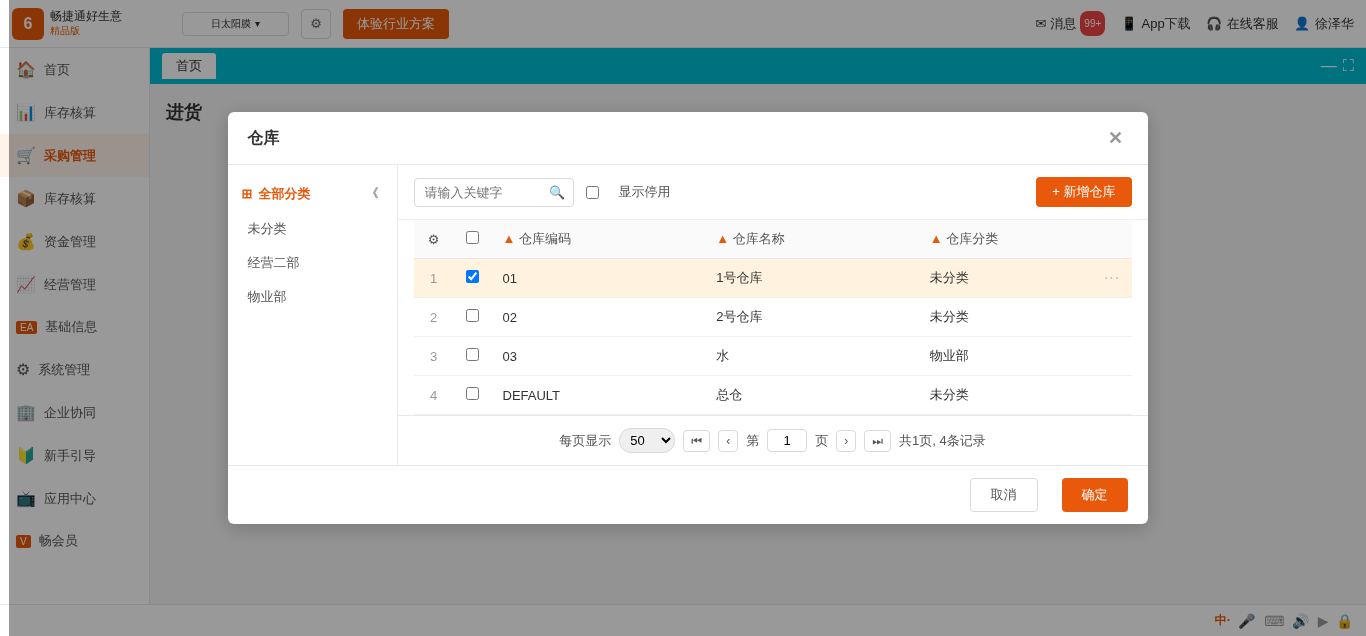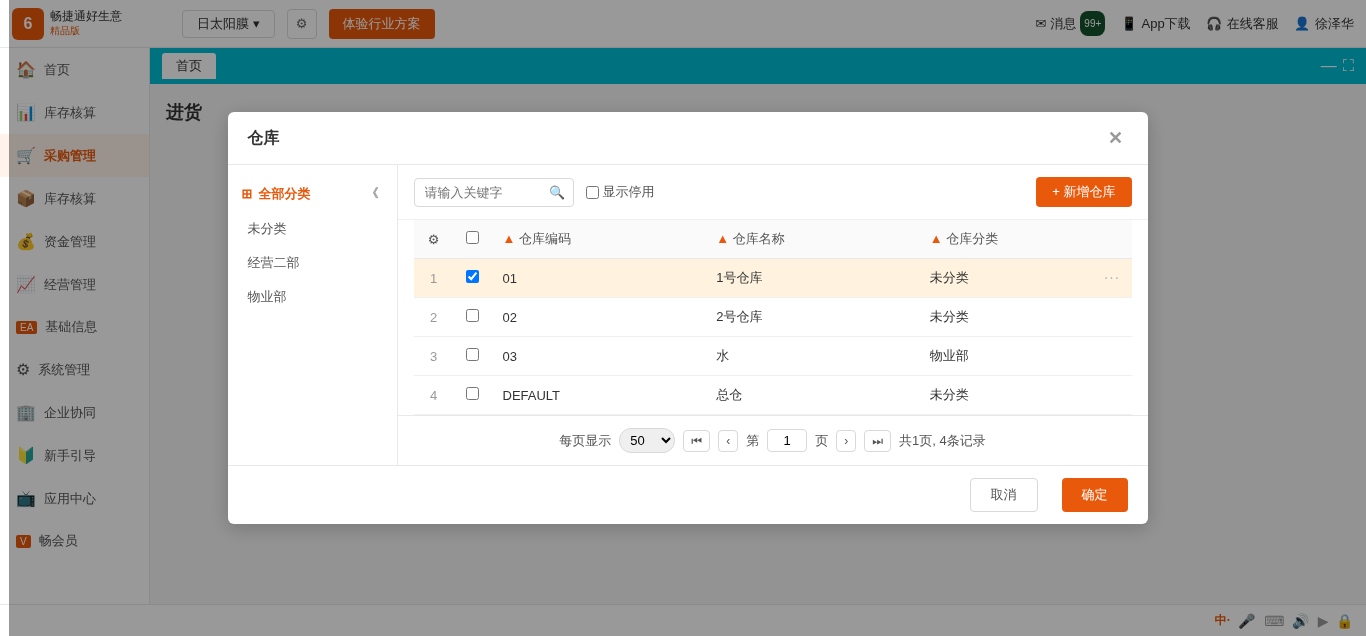--- a/index.html
+++ b/index.html
@@ -32,23 +32,23 @@
     .logo-sub { font-size: 10px; color: #e8590c; }
     .header-center {
       flex: 1;
       display: flex;
       align-items: center;
       gap: 12px;
       padding-left: 20px;
     }
     .store-select {
       display: flex; align-items: center; gap: 4px;
-      font-size: 13px; color: #333; cursor: pointer;
+      font-size: 10px; color: #333; cursor: pointer;
       border: 1px solid #ddd; border-radius: 4px;
-      padding: 4px 14px;
+      padding: 4px 28px;
     }
     .gear-btn {
       width: 30px; height: 30px;
       border: 1px solid #ddd; border-radius: 4px;
       display: flex; align-items: center; justify-content: center;
       cursor: pointer; color: #666;
     }
     .trial-btn {
       background: #e8590c;
       color: white;
@@ -59,21 +59,21 @@
       font-size: 13px;
     }
     .header-right {
       display: flex; align-items: center; gap: 16px;
       font-size: 13px; color: #333;
     }
     .header-right-item {
       display: flex; align-items: center; gap: 4px; cursor: pointer;
     }
     .badge {
-      background: #14532d;
+      background: #ef4444;
       color: white;
       font-size: 10px;
       border-radius: 8px;
       padding: 7px 4px;
     }
 
     
     .sidebar {
       position: fixed; top: 48px; left: 0; bottom: 0;
       width: 150px;
@@ -184,21 +184,21 @@
       border-radius: 4px;
       padding: 6px 28px 6px 10px;
       font-size: 13px;
       outline: none;
     }
     .search-icon {
       position: absolute; right: 8px; top: 50%; transform: translateY(-50%);
       color: #999; cursor: pointer;
     }
     .checkbox-label {
-      display: flex; align-items: center; gap: 4px;
+      display: flex; align-items: center; gap: 20px;
       font-size: 13px; color: #555; cursor: pointer;
     }
     .add-btn {
       margin-left: auto;
       background: #e8590c;
       color: white;
       border: none;
       border-radius: 4px;
       padding: 6px 16px;
       cursor: pointer;

